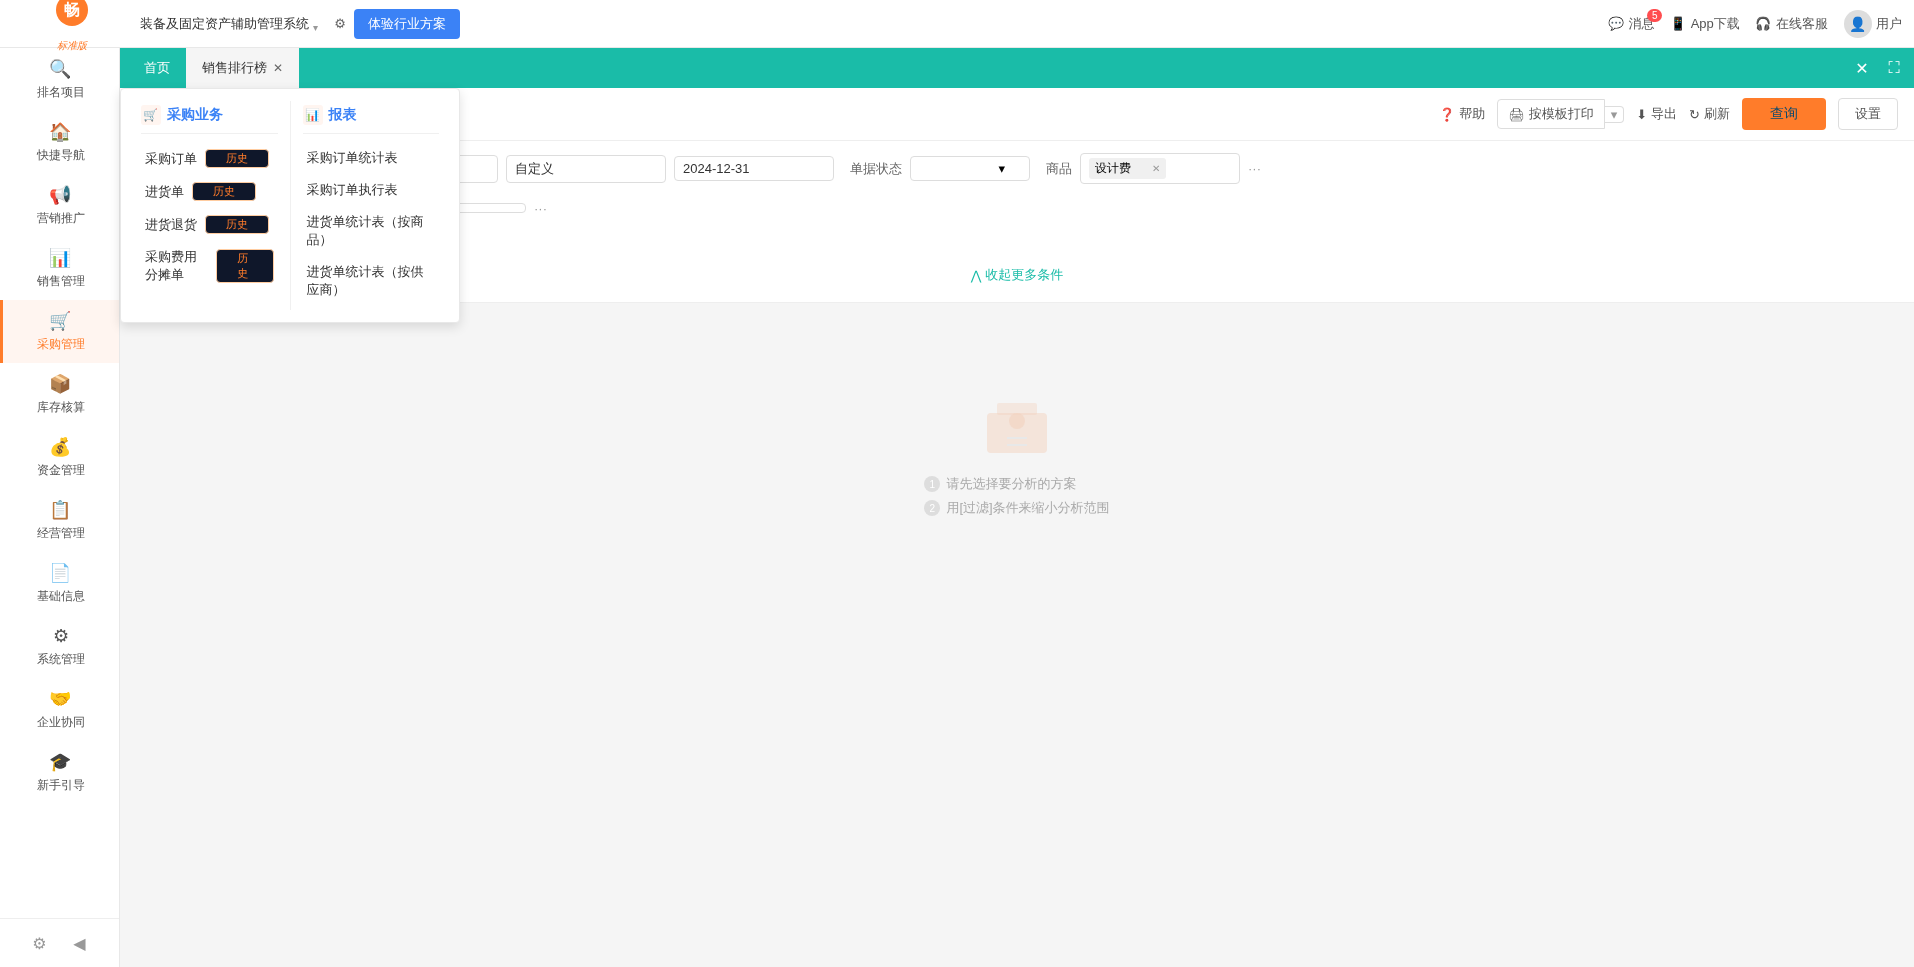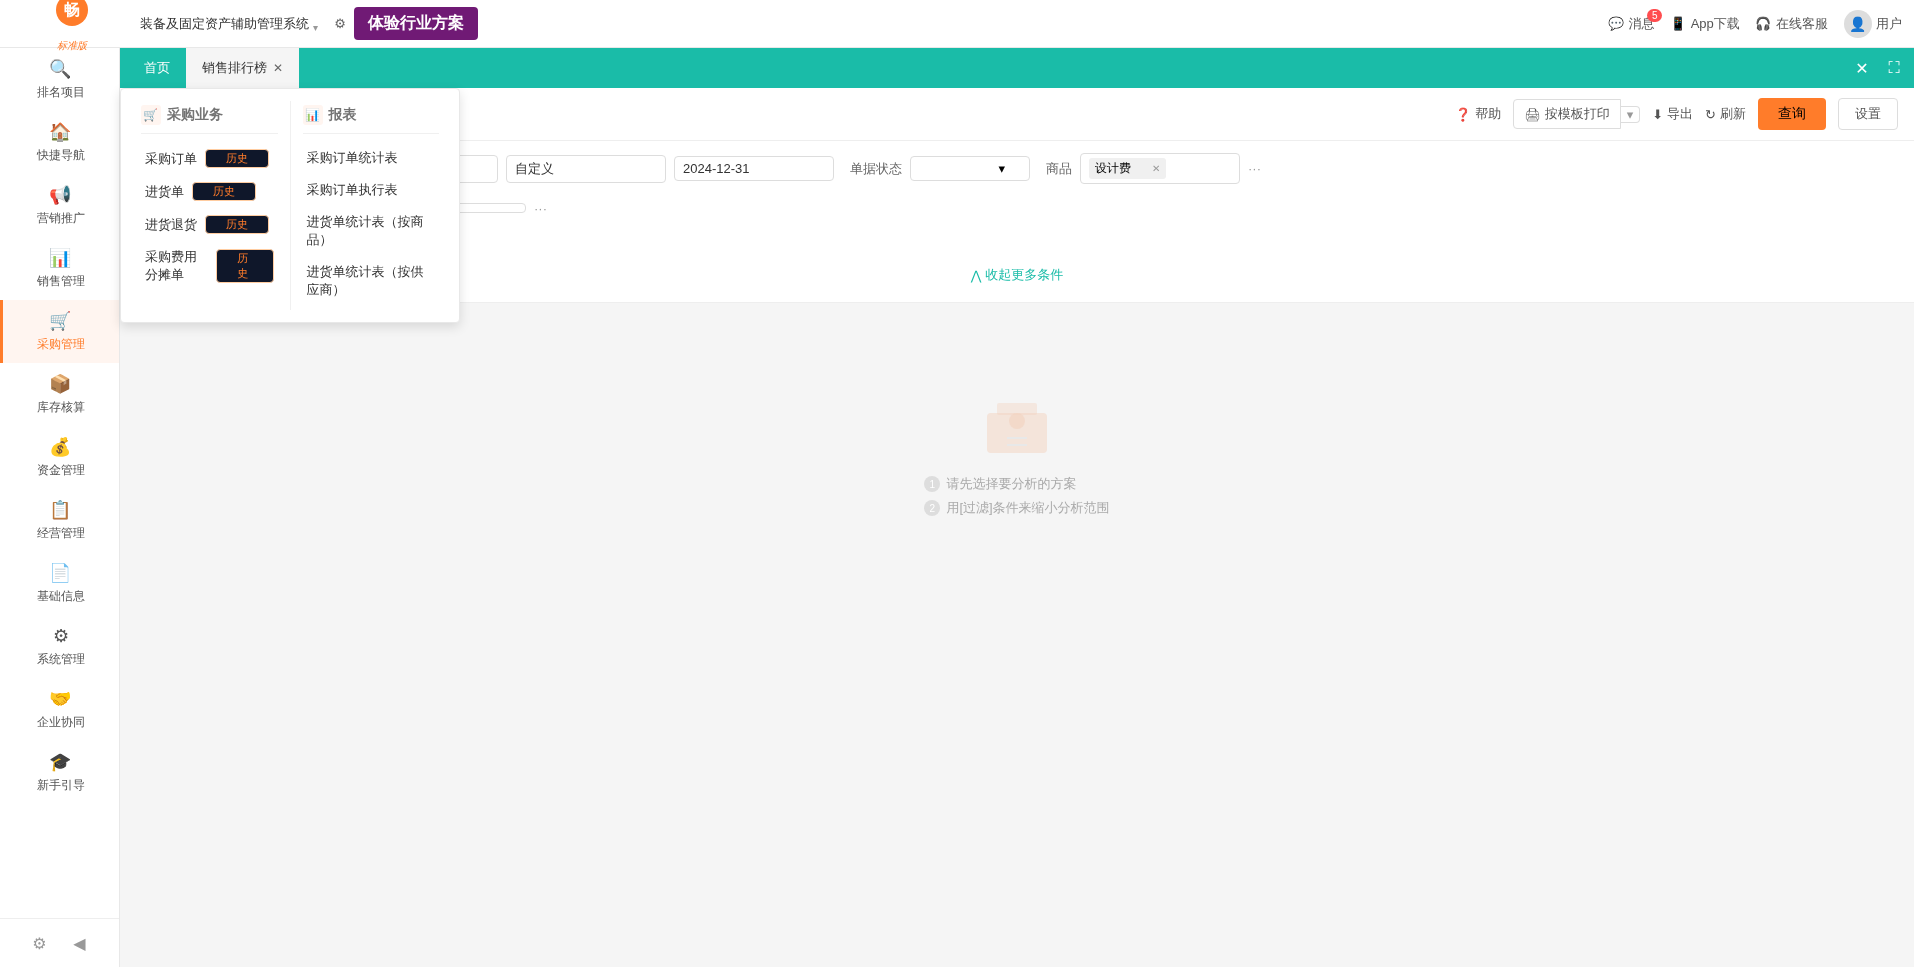--- a/index.html
+++ b/index.html
@@ -62,28 +62,27 @@
     .settings-icon-btn {
       width: 28px;
       height: 28px;
       display: flex;
       align-items: center;
       justify-content: center;
       cursor: pointer;
       color: #666;
     }
     .trial-btn {
-      background: #701a75;
+      background: #3b82f6;
       color: white;
       border: none;
       border-radius: 4px;
       padding: 6px 14px;
       cursor: pointer;
-      font-size: 16px;
-      font-weight: bold;
+      font-size: 13px;
     }
     .header-right {
       margin-left: auto;
       display: flex;
       align-items: center;
       gap: 16px;
     }
     .header-icon-item {
       display: flex;
       align-items: center;
@@ -327,24 +326,24 @@
       justify-content: center;
       gap: 4px;
       color: #1abca8;
       cursor: pointer;
       font-size: 13px;
       padding: 6px 0;
       margin-top: 4px;
     }
     .query-btn {
       background: #ff7c2a;
-      color: #000000;
+      color: #0c4a6e;
       border: none;
       border-radius: 4px;
-      padding: 7px 20px;
+      padding: 7px 28px;
       cursor: pointer;
       font-size: 14px;
       font-weight: 500;
     }
     .set-btn {
       background: #fff;
       color: #555;
       border: 1px solid #ddd;
       border-radius: 4px;
       padding: 6px 16px;
@@ -433,21 +432,21 @@
       width: 20px;
       height: 20px;
       background: #fff5f0;
       border-radius: 3px;
       display: flex;
       align-items: center;
       justify-content: center;
       font-size: 12px;
     }
     .col-header-text {
-      color: #737373;
+      color: #3b82f6;
       font-size: 14px;
       font-weight: 600;
     }
     .dropdown-menu-item {
       display: flex;
       align-items: center;
       gap: 8px;
       padding: 7px 4px;
       cursor: pointer;
       color: #333;

